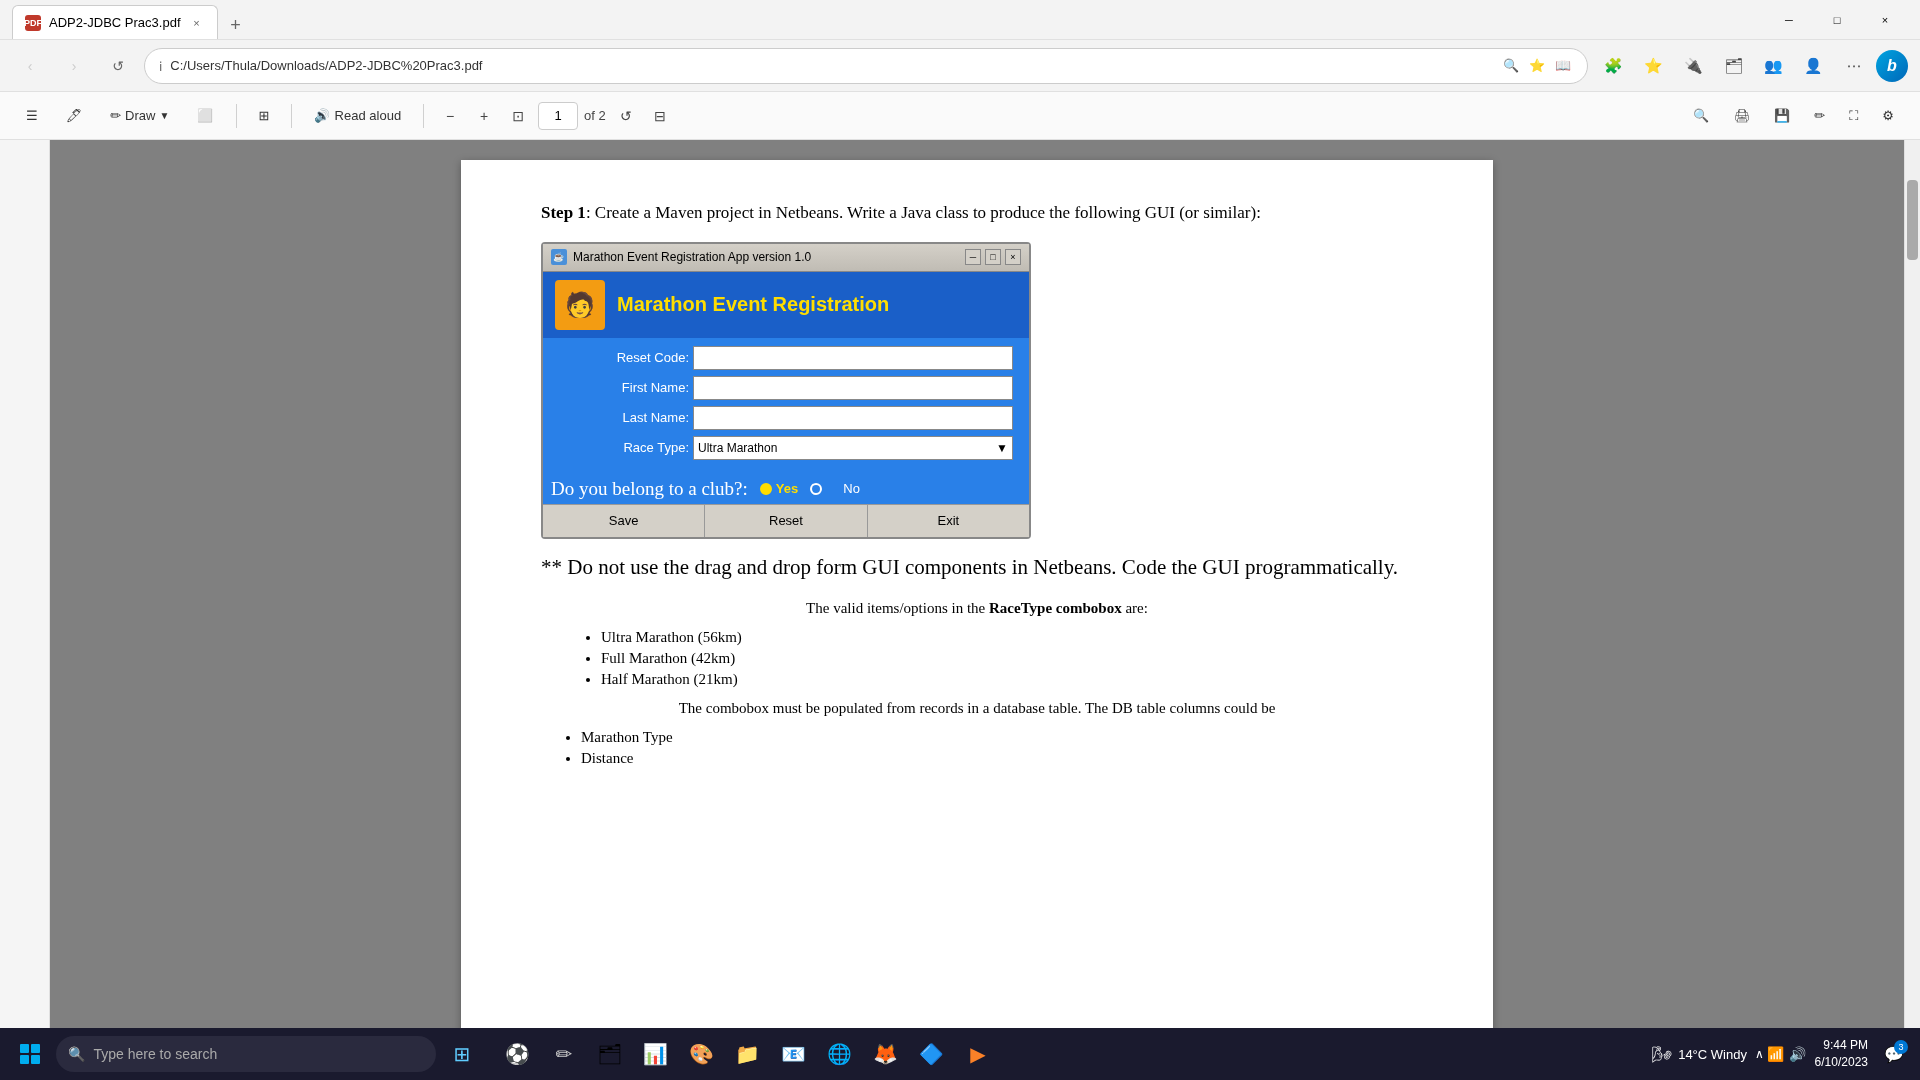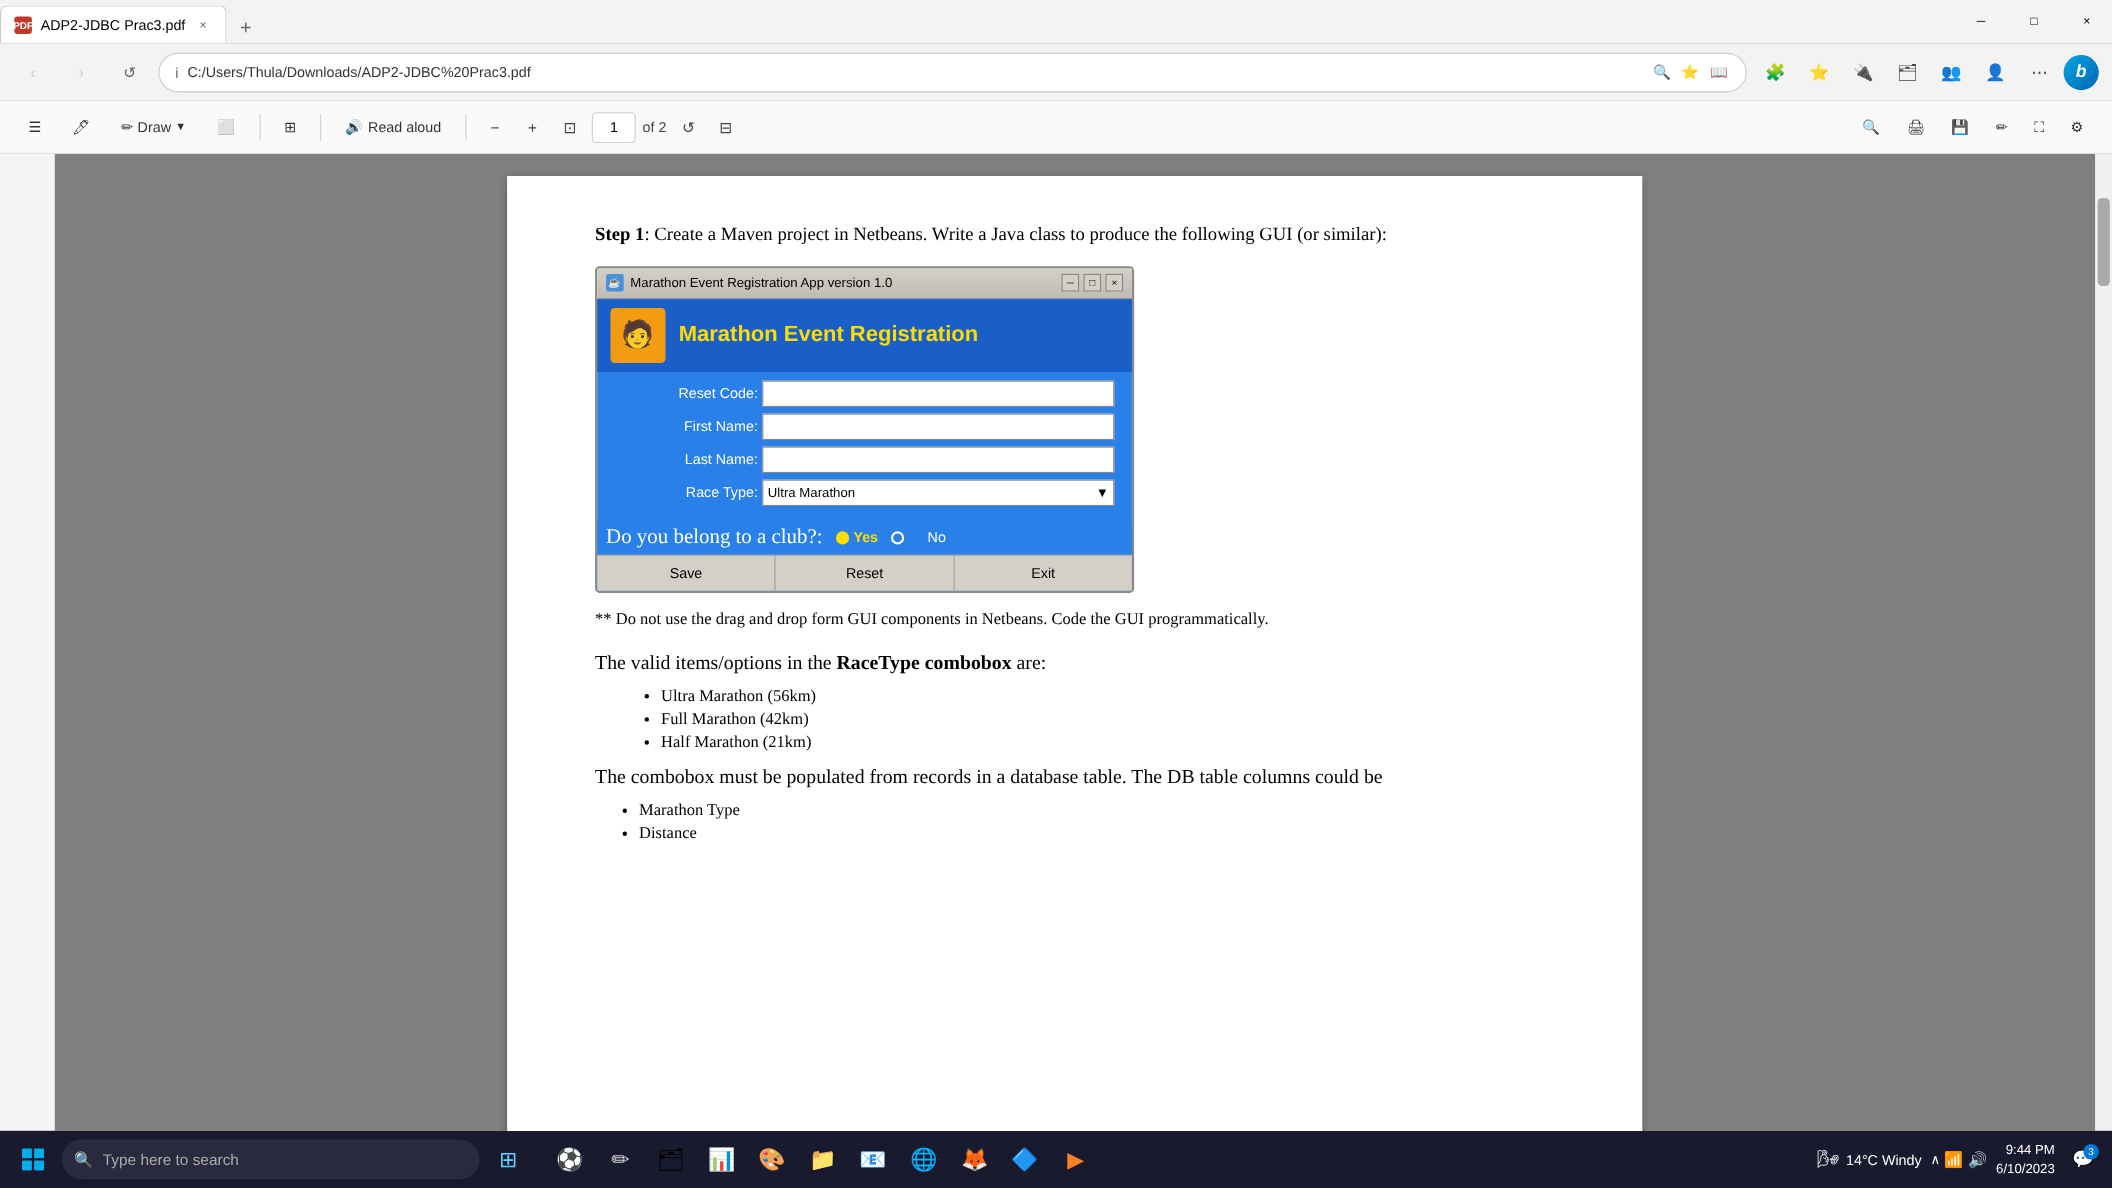--- a/index.html
+++ b/index.html
@@ -4,21 +4,21 @@
   <style>
     * { margin: 0; padding: 0; box-sizing: border-box; }
     body { width: 1920px; height: 1080px; overflow: hidden; font-family: 'Segoe UI', Arial, sans-serif; background: #f0f0f0; display: flex; flex-direction: column; }
 
     
     .title-bar {
       height: 40px;
       background: #f3f3f3;
       display: flex;
       align-items: center;
-      padding: 0 0;
+      padding: 0 12px;
       border-bottom: 1px solid #e0e0e0;
     }
     .tab-area {
       display: flex;
       align-items: flex-end;
       height: 100%;
     }
     .tab {
       height: 34px;
       background: white;
@@ -343,26 +343,27 @@
       border: none;
       border-right: 1px solid #999;
       font-size: 13px;
       cursor: pointer;
       font-family: Arial, sans-serif;
     }
     .java-btn:last-child { border-right: none; }
 
     
     .pdf-note {
+      font-size: 21px;
+      margin-bottom: 20px;
+    }
+    .pdf-para {
       font-size: 15px;
-      margin-bottom: 20px;
-    }
-    .pdf-para {
-      font-size: 18px;
       margin-bottom: 12px;
+      text-align: center;
     }
     .pdf-list {
       margin-left: 40px;
       margin-bottom: 12px;
     }
     .pdf-list li {
       font-size: 15px;
       margin-bottom: 4px;
     }
     .bullet-list {

